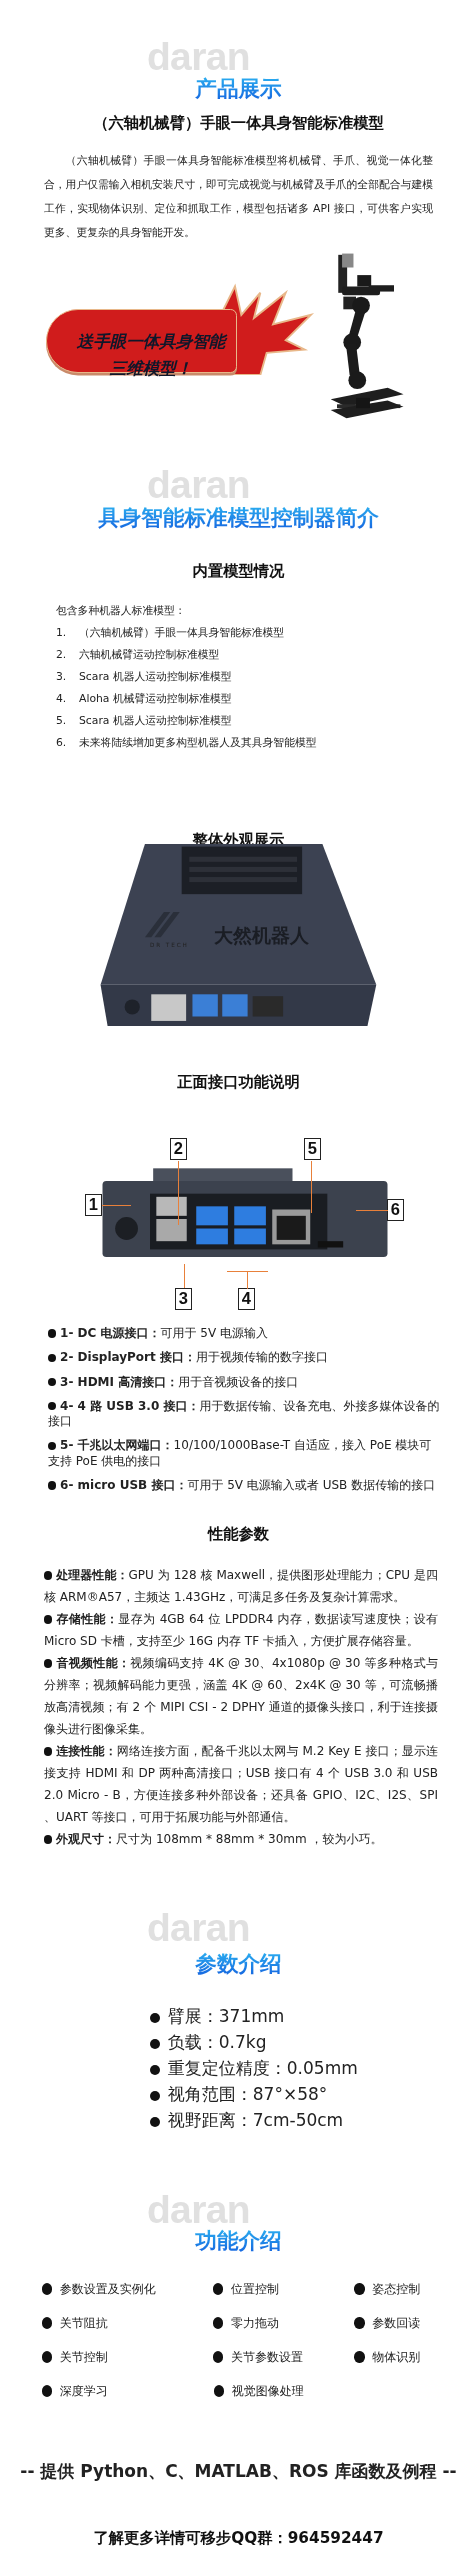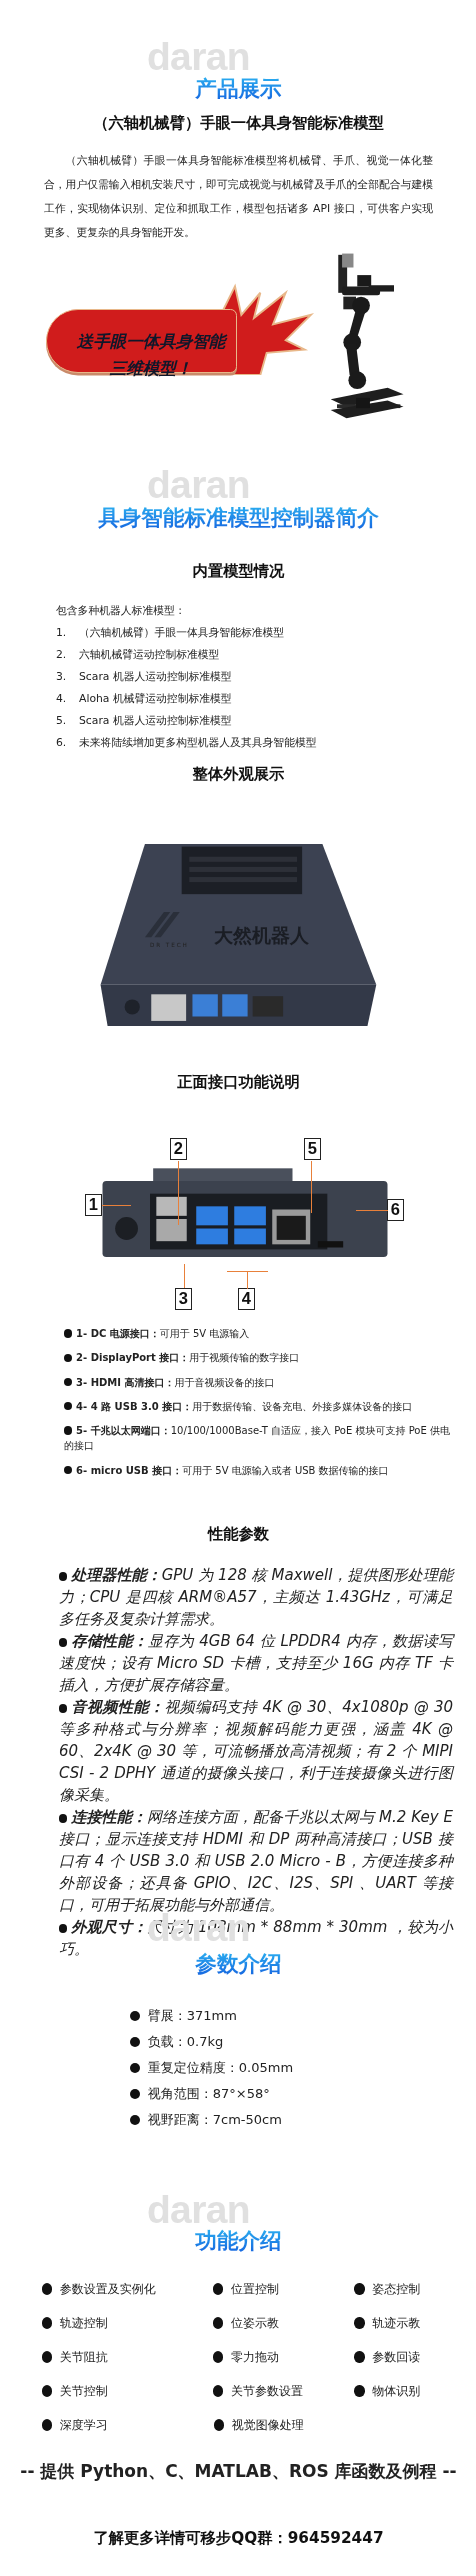--- a/index.html
+++ b/index.html
@@ -9,26 +9,26 @@
   .blue-title { position: absolute; left: 0; width: 477px; text-align: center; font-weight: bold; font-size: 21.6px; color: #1a7de6; background: linear-gradient(180deg, #2bb0f0 0%, #1565e0 100%); -webkit-background-clip: text; background-clip: text; -webkit-text-fill-color: transparent; line-height: 25.4px; }
   .sub-title { position: absolute; left: 0; width: 477px; text-align: center; font-weight: bold; font-size: 15.3px; color: #111; line-height: 19px; }
   .para { position: absolute; left: 44px; width: 389px; font-size: 10.8px; line-height: 24px; color: #222; text-indent: 2em; text-align: justify; }
   .banner { position: absolute; left: 46px; top: 309px; width: 191px; height: 64px; background: #d01c1c; border-radius: 32px 6.4px 6.4px 32px; border: 1.9px solid #e8b88a; box-shadow: 0 2.5px 0 #c98a6a; }
   .flame { position: absolute; }
   .banner-text { position: absolute; left: 46px; top: 328px; width: 210px; text-align: center; color: #0f172a; font-weight: bold; font-size: 16.5px; line-height: 27px; font-style: italic; }
   .list { position: absolute; left: 56px; font-size: 10.8px; line-height: 22px; color: #222; }
   .list .head { line-height: 23px; }
   .list .row { display: flex; }
   .list .num { width: 23px; }
-  .bullets { position: absolute; left: 64px; width: 394px; font-size: 10px; line-height: 15.3px; color: #222; }
+  .bullets { position: absolute; left: 48px; width: 394px; font-size: 12px; line-height: 15.3px; color: #222; }
   .bullets .b { margin-bottom: 9px; }
   .bullets strong { font-weight: bold; }
-  .perf { position: absolute; left: 59px; width: 394px; font-size: 15px; line-height: 22px; color: #222; text-align: justify; font-style: italic; }
+  .perf { position: absolute; left: 44px; width: 394px; font-size: 12px; line-height: 22px; color: #222; text-align: justify; }
   .dot { display: inline-block; width: 8.3px; height: 8.3px; border-radius: 50%; background: #111; margin-right: 3.8px; vertical-align: -0.6px; }
-  .params { position: absolute; left: 130px; font-size: 13px; line-height: 26px; color: #222; }
+  .params { position: absolute; left: 150px; font-size: 17px; line-height: 26px; color: #222; }
   .params .dot { width: 10.2px; height: 10.2px; margin-right: 7.6px; vertical-align: -1.3px; }
   .func-grid { position: absolute; left: 42px; width: 407px; font-size: 12px; color: #222; }
   .func-grid .frow { display: flex; height: 34px; align-items: center; }
   .func-grid .fcell { display: flex; align-items: center; }
   .func-grid .fcell .dot { width: 10.2px; height: 11.4px; margin-right: 7.6px; }
   .func-grid .c1 { width: 172px; }
   .func-grid .c2 { width: 142px; }
   .func-grid .c3 { width: 95px; align-items: center; }
   .note { position: absolute; left: 0; width: 477px; text-align: center; font-size: 17px; color: #222; font-weight: bold; }
   .qq { position: absolute; left: 0; width: 477px; text-align: center; font-size: 15.3px; font-weight: bold; color: #111; }
@@ -95,21 +95,21 @@
   <div class="row">
       <span class="num">5.</span>
       <span>Scara 机器人运动控制标准模型</span>
     </div>
   <div class="row">
       <span class="num">6.</span>
       <span>未来将陆续增加更多构型机器人及其具身智能模型</span>
     </div>
 </div>
 
-<div class="sub-title" style="top:765px;">整体外观展示</div>
+<div class="sub-title" style="top:831px;">整体外观展示</div>
 
 <div class="abs" style="left:100px; top:839px; width:280px; height:187px;">
   <svg width="280" height="187" viewBox="0 0 440 295">
     <polygon points="70,8 350,8 440,300 0,300" fill="none"></polygon>
     <polygon points="70,8 350,8 435,230 0,230" fill="#3c4252"></polygon>
     <polygon points="0,230 435,230 420,300 12,300" fill="#333948"></polygon>
     <rect x="128" y="12" width="190" height="75" fill="#1c1f26"></rect>
     <rect x="140" y="28" width="170" height="8" fill="#2d3038"></rect>
     <rect x="140" y="44" width="170" height="8" fill="#2d3038"></rect>
     <rect x="140" y="60" width="170" height="8" fill="#2d3038"></rect>
@@ -202,34 +202,20 @@
         <span>位置控制</span>
       </div>
     <div class="fcell c3">
         <span class="dot"></span>
         <span>姿态控制</span>
       </div>
   </div>
   <div class="frow">
     <div class="fcell c1">
         <span class="dot"></span>
-        <span>轨迹控制</span>
-      </div>
-    <div class="fcell c2">
-        <span class="dot"></span>
-        <span>位姿示教</span>
-      </div>
-    <div class="fcell c3">
-        <span class="dot"></span>
-        <span>轨迹示教</span>
-      </div>
-  </div>
-  <div class="frow">
-    <div class="fcell c1">
-        <span class="dot"></span>
         <span>关节阻抗</span>
       </div>
     <div class="fcell c2">
         <span class="dot"></span>
         <span>零力拖动</span>
       </div>
     <div class="fcell c3">
         <span class="dot"></span>
         <span>参数回读</span>
       </div>

